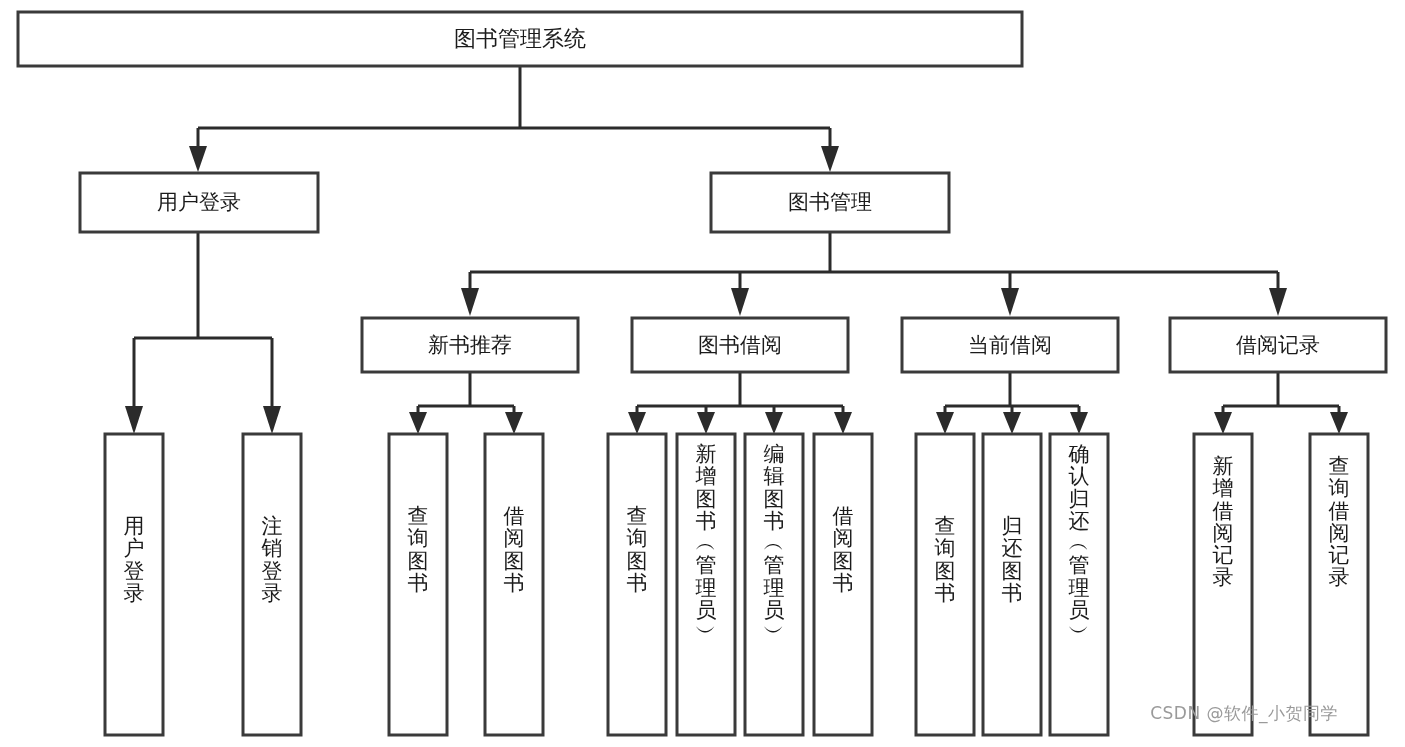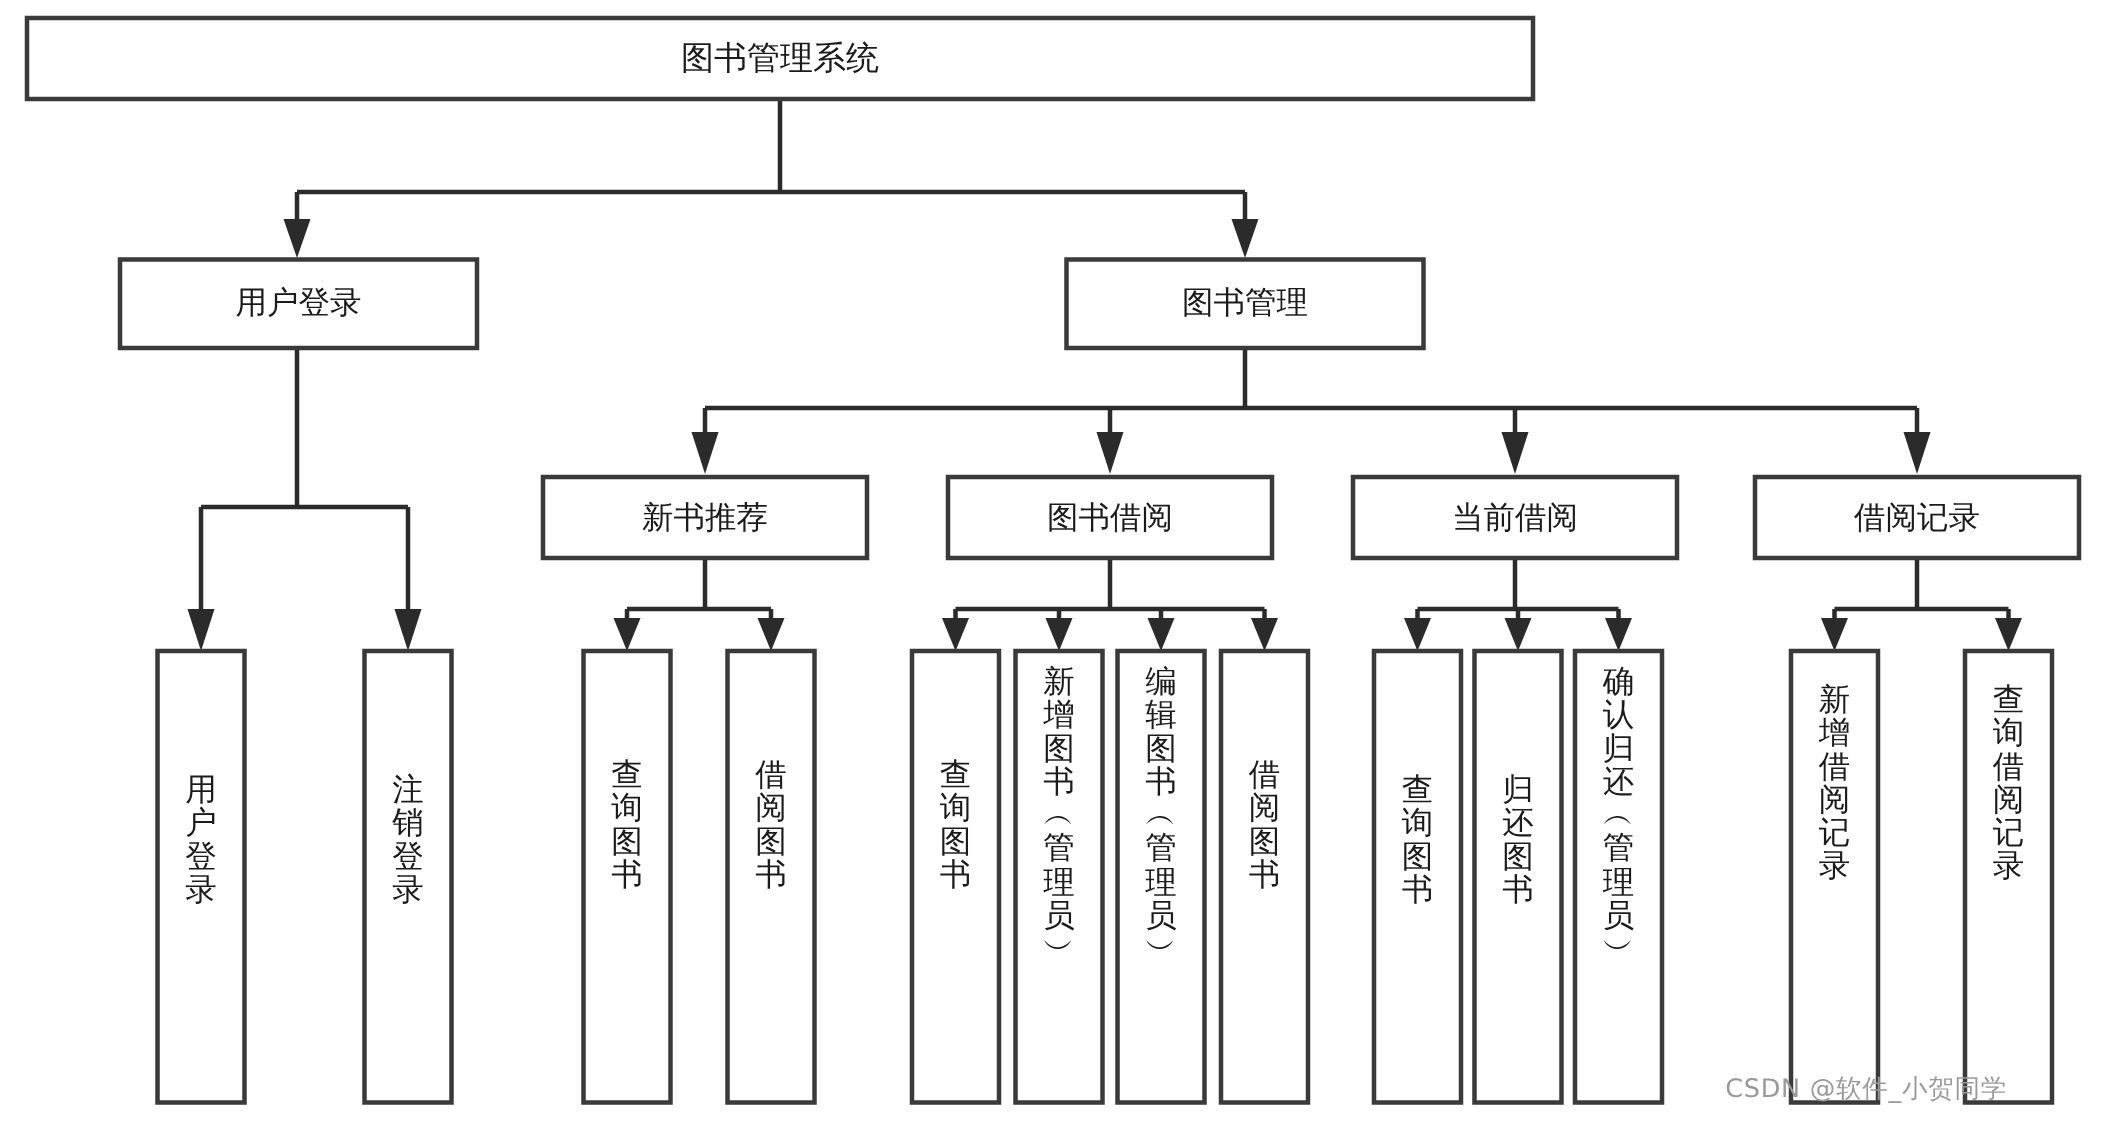--- a/index.html
+++ b/index.html
@@ -68,21 +68,21 @@
     white-space: pre;
     pointer-events: none;
     text-align: center;
   }
   .leaf-label span {
     display: block;
   }
   .watermark {
     position: absolute;
     right: 8px;
-    bottom: 10px;
+    bottom: 22px;
     font-family: "DejaVu Sans", "Liberation Sans", sans-serif;
     font-size: 17px;
     color: #9a9a9a;
     letter-spacing: 0.5px;
     white-space: nowrap;
   }
 </style>
 </head>
 <body>
 

